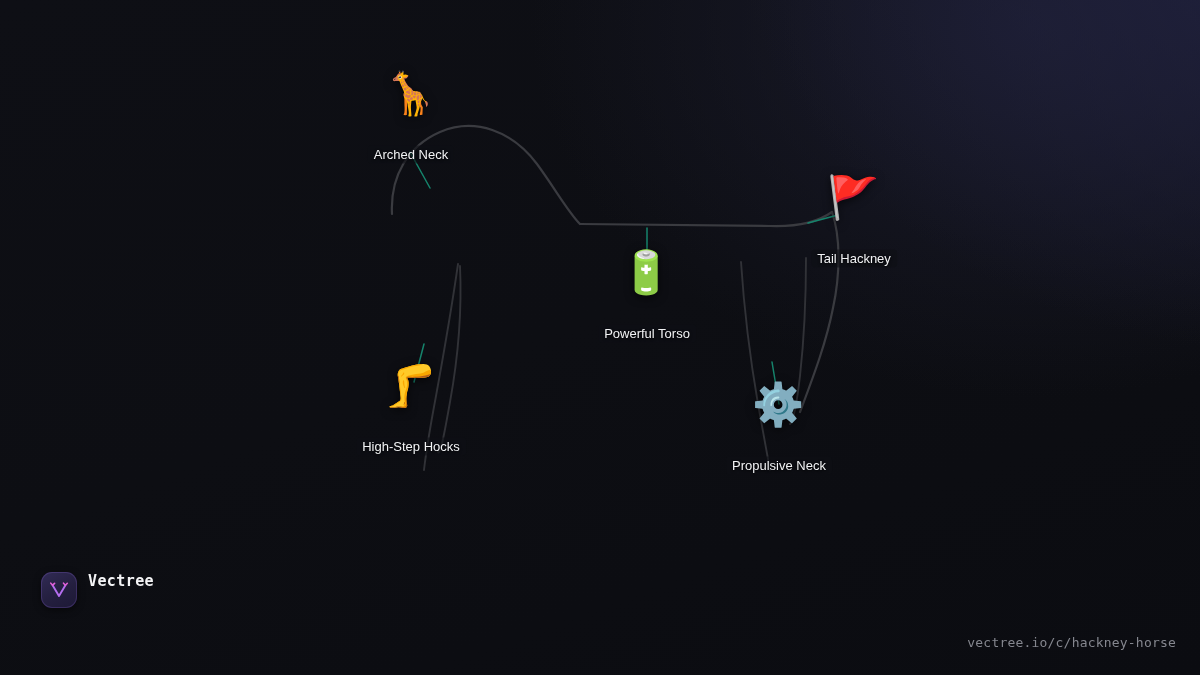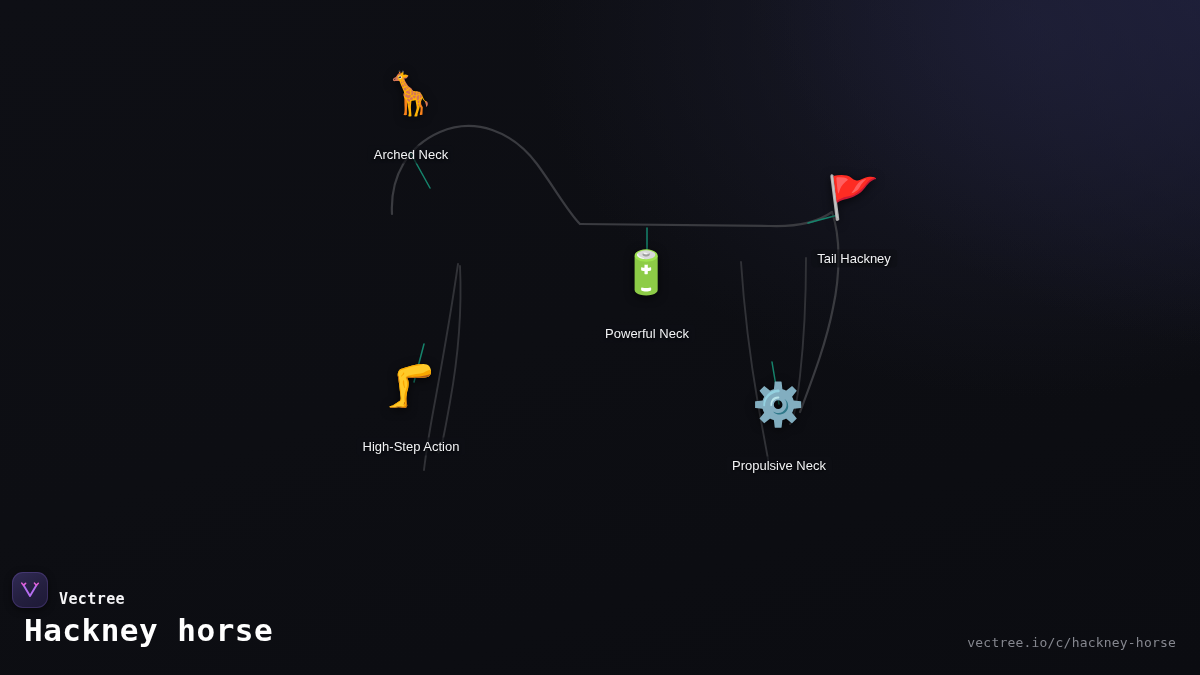--- a/index.html
+++ b/index.html
@@ -69,23 +69,23 @@
     margin-top:27px;
   }
   
   #footer {
     position:absolute;
     left:0; right:0; bottom:0;
     height:115px;
   }
   #brand {
     position:absolute;
-    left:12px; top:12px;
+    left:41px; top:12px;
     display:flex;
-    align-items:flex-end;
+    align-items:flex-start;
     gap:11px;
   }
   #brand-logo {
     width:36px; height:36px;
     border-radius:11px;
     background:linear-gradient(150deg,#312b55 0%,#241f3f 55%,#1d1936 100%);
     box-shadow:inset 0 0 0 1px rgba(150,110,230,.22), 0 2px 7px rgba(0,0,0,.5);
     display:flex; align-items:center; justify-content:center;
     flex:0 0 auto;
   }
@@ -149,26 +149,26 @@
       <span class="node-label">Arched Neck</span>
     </div>
 
     <div class="node" style="left:854px; top:221px;">
       <span class="node-icon">🚩</span>
       <span class="node-label">Tail Hackney</span>
     </div>
 
     <div class="node" style="left:647px; top:296px;">
       <span class="node-icon">🔋</span>
-      <span class="node-label">Powerful Neck</span>
+      <span class="node-label">Powerful Torso</span>
     </div>
 
     <div class="node" style="left:411px; top:409px;">
       <span class="node-icon">🦵</span>
-      <span class="node-label">High-Step Action</span>
+      <span class="node-label">High-Step Hocks</span>
     </div>
 
     <div class="node" style="left:779px; top:428px;">
       <span class="node-icon">⚙️</span>
       <span class="node-label">Propulsive Neck</span>
     </div>
 
   </div>
 
   <div id="footer">
@@ -177,19 +177,18 @@
       <div id="brand-logo">
         <svg width="22" height="22" viewBox="0 0 22 22" aria-hidden="true">
           <path d="M4.6 6.2 L11 17 L17.4 6.2" fill="none" stroke="#b56ef0" stroke-width="1.9" stroke-linecap="round" stroke-linejoin="round"></path>
           <path d="M4.6 6.2 L2.8 4.2 M4.6 6.2 L6.6 4.3" fill="none" stroke="#e060d8" stroke-width="1.6" stroke-linecap="round"></path>
           <path d="M17.4 6.2 L15.5 4.2 M17.4 6.2 L19.3 4.3" fill="none" stroke="#e060d8" stroke-width="1.6" stroke-linecap="round"></path>
         </svg>
       </div>
       <span id="brand-name">Vectree</span>
     </div>
 
-    <div id="page-title">Hackney horse</div>
 
     <div id="site-url">vectree.io/c/hackney-horse</div>
 
   </div>
 
 </div>
 
 </body></html>

